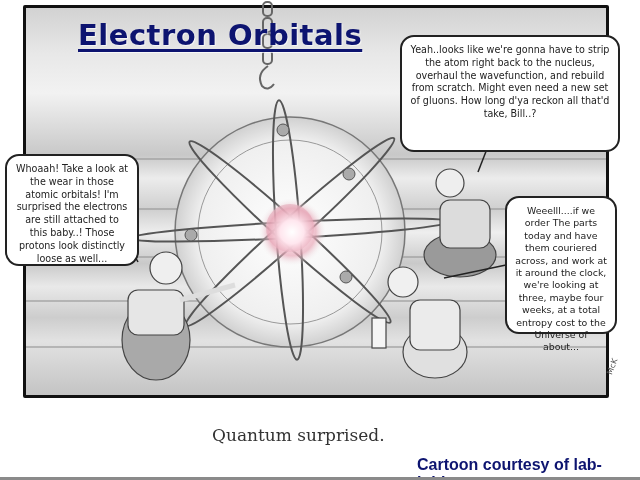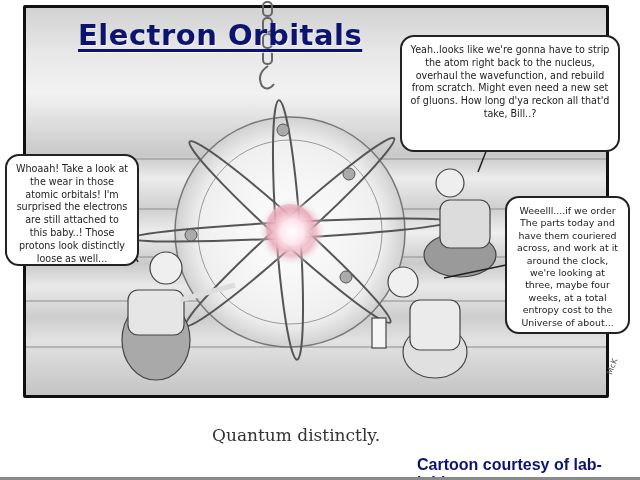--- a/index.html
+++ b/index.html
@@ -5,21 +5,21 @@
   html, body { margin:0; padding:0; }
   body { width:640px; height:480px; background:#ffffff; position:relative; overflow:hidden; font-family:"DejaVu Sans", sans-serif; }
   .frame { position:absolute; left:23px; top:5px; width:580px; height:387px; border:3px solid #111; border-radius:2px;
     background: linear-gradient(180deg, #d2d2d2 0%, #e8e8e8 12%, #f2f2f2 22%, #c8c8c8 38%, #ececec 44%, #cfcfcf 52%, #eeeeee 58%, #c9c9c9 66%, #e9e9e9 72%, #cdcdcd 80%, #e2e2e2 86%, #c4c4c4 100%);
     overflow:hidden; }
   .stripe { position:absolute; left:0; right:0; height:2px; background:#9a9a9a; opacity:.6; }
   .title { position:absolute; left:78px; top:18px; font-family:"DejaVu Sans", sans-serif; font-weight:bold; font-size:29px; color:#0d1470; text-decoration:underline; text-decoration-thickness:3px; text-underline-offset:4px; letter-spacing:.5px; z-index:5; text-shadow:1px 1px 1px rgba(255,255,255,.7); }
   .bubble { position:absolute; background:#fff; border:2px solid #222; border-radius:14px; font-family:"DejaVu Sans", sans-serif; color:#222; text-align:center; font-size:9.6px; line-height:12.8px; padding:7px 8px; box-sizing:border-box; z-index:6; }
   .b1 { left:400px; top:35px; width:220px; height:117px; }
   .b2 { left:5px; top:115px; width:134px; height:112px;margin-top:39px; }
-  .b3 { left:505px; top:196px; width:125px; height:138px; font-size:9.4px; line-height:12.4px; }
+  .b3 { left:505px; top:196px; width:112px; height:138px; font-size:9.4px; line-height:12.4px; }
   .caption { position:absolute; left:212px; top:425px; font-family:"DejaVu Serif", serif; font-size:17px; color:#333; }
   .credit { position:absolute; left:417px; top:456px; font-family:"Liberation Sans", sans-serif; font-weight:bold; font-size:16px; color:#0d1470; }
   .rule { position:absolute; left:0; right:0; top:477px; height:3px; background:#8a8a8a; }
   svg.art { position:absolute; left:0; top:0; z-index:2; }
   .sig { position:absolute; left:604px; top:362px; font-size:8px; color:#555; transform:rotate(-70deg); z-index:4; font-family:"DejaVu Sans", sans-serif; }
 </style>
 </head>
 <body>
 
 <div class="frame">
@@ -105,15 +105,15 @@
 </svg>
 
 <div class="title">Electron Orbitals</div>
 
 <div class="bubble b1">Yeah..looks like we're gonna have to strip the atom right back to the nucleus, overhaul the wavefunction, and rebuild from scratch.  Might even need a new set of gluons.  How long d'ya reckon all that'd take, Bill..?</div>
 <div class="bubble b2">Whoaah!  Take a look at the wear in those atomic orbitals!  I'm surprised the electrons are still attached to this baby..!  Those protons look distinctly loose as well...</div>
 <div class="bubble b3">Weeelll....if we order The parts today and have them couriered across, and work at it around the clock, we're looking at three, maybe four weeks, at a total entropy cost to the Universe of about...</div>
 
 <div class="sig">McK</div>
 
-<div class="caption">Quantum distinctly.</div>
+<div class="caption">Quantum surprised.</div>
 <div class="credit">Cartoon courtesy of lab-initio.com</div>
 <div class="rule"></div>
 
 </body></html>

